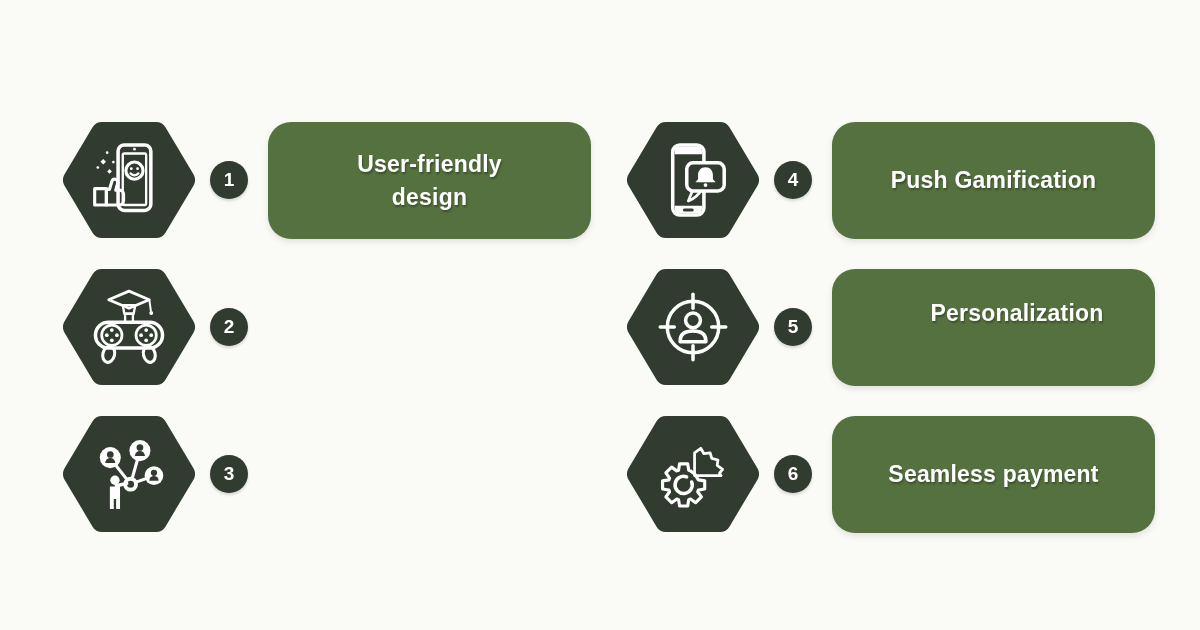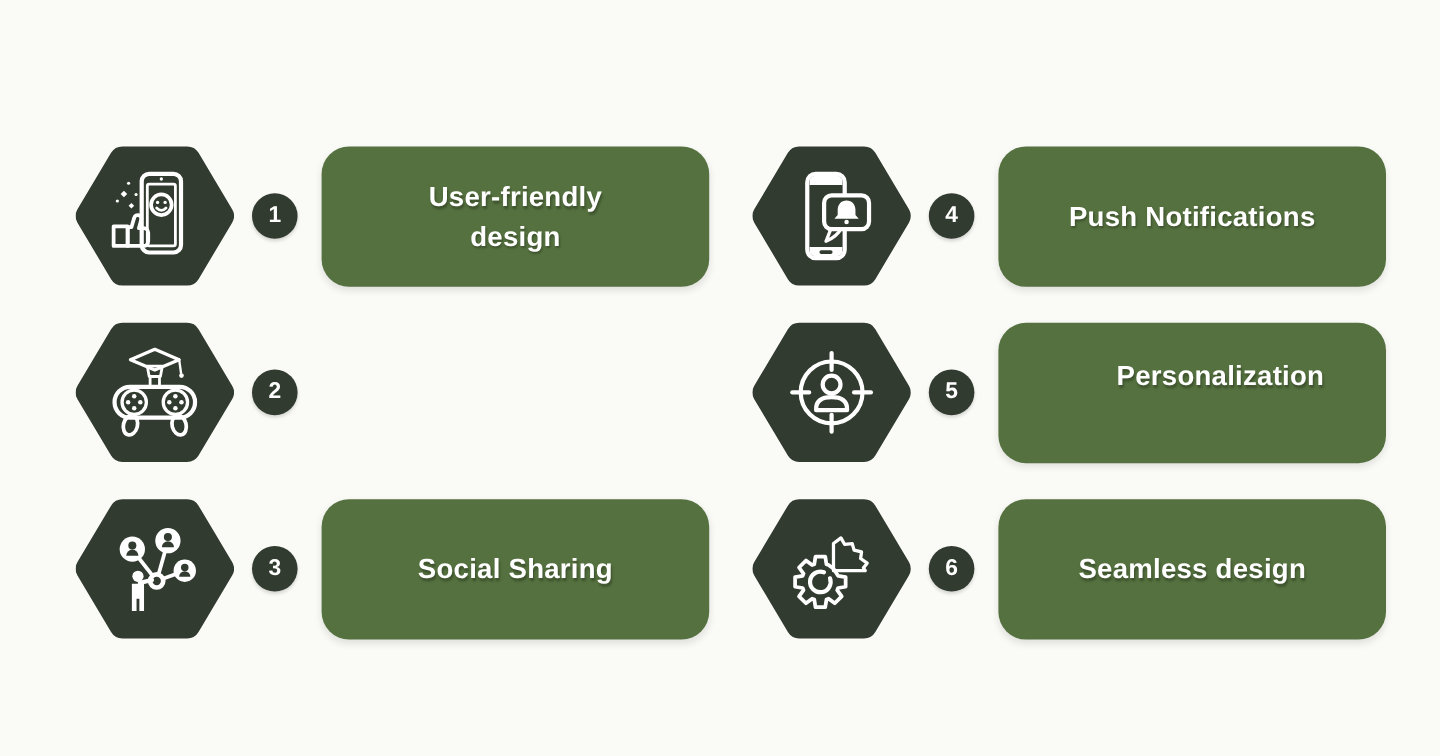--- a/index.html
+++ b/index.html
@@ -126,43 +126,39 @@
       <path d="M57.5 27 a6.5 6.5 0 0 1 13 0 z" fill="#323b2f"></path>
       <circle cx="82" cy="52" r="12" fill="#fff"></circle>
       <circle cx="82" cy="48.5" r="4" fill="#323b2f"></circle>
       <path d="M76 58.5 a6 6 0 0 1 12 0 z" fill="#323b2f"></path>
       <circle cx="32" cy="58" r="6" fill="#fff"></circle>
       <line class="st" x1="34" y1="65" x2="47" y2="62" stroke-width="4.5"></line>
       <path d="M25.5 66 h13 v29 h-5 v-13 h-3 v13 h-5 z" fill="#fff"></path>
     </svg>
   </div>
   <div class="badge badge-l badge-3">3</div>
-  <div class="box box-l box-3">
-    <span class="ln">Social Sharing</span>
-
-  </div>
 
   <div class="hex-wrap hex-r hex-1">
     <svg class="hex-bg" viewBox="0 0 132 120">
         <polygon class="hex-shape" points="11,60 39,13 93,13 121,60 93,107 39,107"></polygon>
       </svg>
     <svg class="icon" viewBox="0 0 100 100">
       <rect class="st" x="24" y="5" width="40" height="90" rx="9" stroke-width="4.5"></rect>
       <path d="M26.5 17 v-4 a6 6 0 0 1 6 -6 h23 a6 6 0 0 1 6 6 v4 z" fill="#fff"></path>
       <path d="M26.5 83 h35 v4 a6 6 0 0 1 -6 6 h-23 a6 6 0 0 1 -6 -6 z" fill="#fff"></path>
       <rect x="37" y="86.5" width="14" height="4" rx="2" fill="#323b2f"></rect>
       <path class="st" d="M50 62 L44 77 Q56 72 61 62 Z" fill="#323b2f" stroke-width="3.5"></path>
       <rect x="42" y="28" width="48" height="36" rx="8" fill="#323b2f" stroke="#fff" stroke-width="4.5"></rect>
       <path d="M66 33.5 c-6 0 -9.5 4.5 -9.5 10 v5.5 l-3.5 4 h26 l-3.5 -4 v-5.5 c0 -5.5 -3.5 -10 -9.5 -10 z" fill="#fff"></path>
       <circle cx="66" cy="56.5" r="2.4" fill="#fff"></circle>
     </svg>
   </div>
   <div class="badge badge-r badge-1">4</div>
   <div class="box box-r box-1">
-    <span class="ln">Push Notifications</span>
+    <span class="ln">Push Gamification</span>
 
   </div>
 
   <div class="hex-wrap hex-r hex-2">
     <svg class="hex-bg" viewBox="0 0 132 120">
         <polygon class="hex-shape" points="11,60 39,13 93,13 121,60 93,107 39,107"></polygon>
       </svg>
     <svg class="icon" viewBox="0 0 100 100">
       <circle class="st" cx="50" cy="50" r="33" stroke-width="4.5"></circle>
       <line class="st" x1="50" y1="8" x2="50" y2="26" stroke-width="4.5"></line>
@@ -184,16 +180,16 @@
         <polygon class="hex-shape" points="11,60 39,13 93,13 121,60 93,107 39,107"></polygon>
       </svg>
     <svg class="icon" viewBox="0 0 100 100">
       <polygon class="st" stroke-width="4" points="56.9,57.5 65,58.8 65,69.2 56.9,70.5 56,72.8 60.8,79.4 53.4,86.8 46.8,82 44.5,82.9 43.2,91 32.8,91 31.5,82.9 29.2,82 22.6,86.8 15.2,79.4 20,72.8 19.1,70.5 11,69.2 11,58.8 19.1,57.5 20,55.2 15.2,48.6 22.6,41.2 29.2,46 31.5,45.1 32.8,37 43.2,37 44.5,45.1 46.8,46 52.1,49.9"></polygon>
       <path class="st" d="M48.3 60.2 A11 11 0 1 1 41.8 53.7" stroke-width="4.5"></path>
       <path class="st" d="M52 52 v-29 l8 -6 l4 7 l8 -1 l2 7 l8 2 l-1 7 l7 5 l-4 5 l2 3 z" stroke-width="3.5"></path>
     </svg>
   </div>
   <div class="badge badge-r badge-3">6</div>
   <div class="box box-r box-3">
-    <span class="ln">Seamless design</span>
+    <span class="ln">Seamless payment</span>
   </div>
 
 </div>
 
 </body></html>

